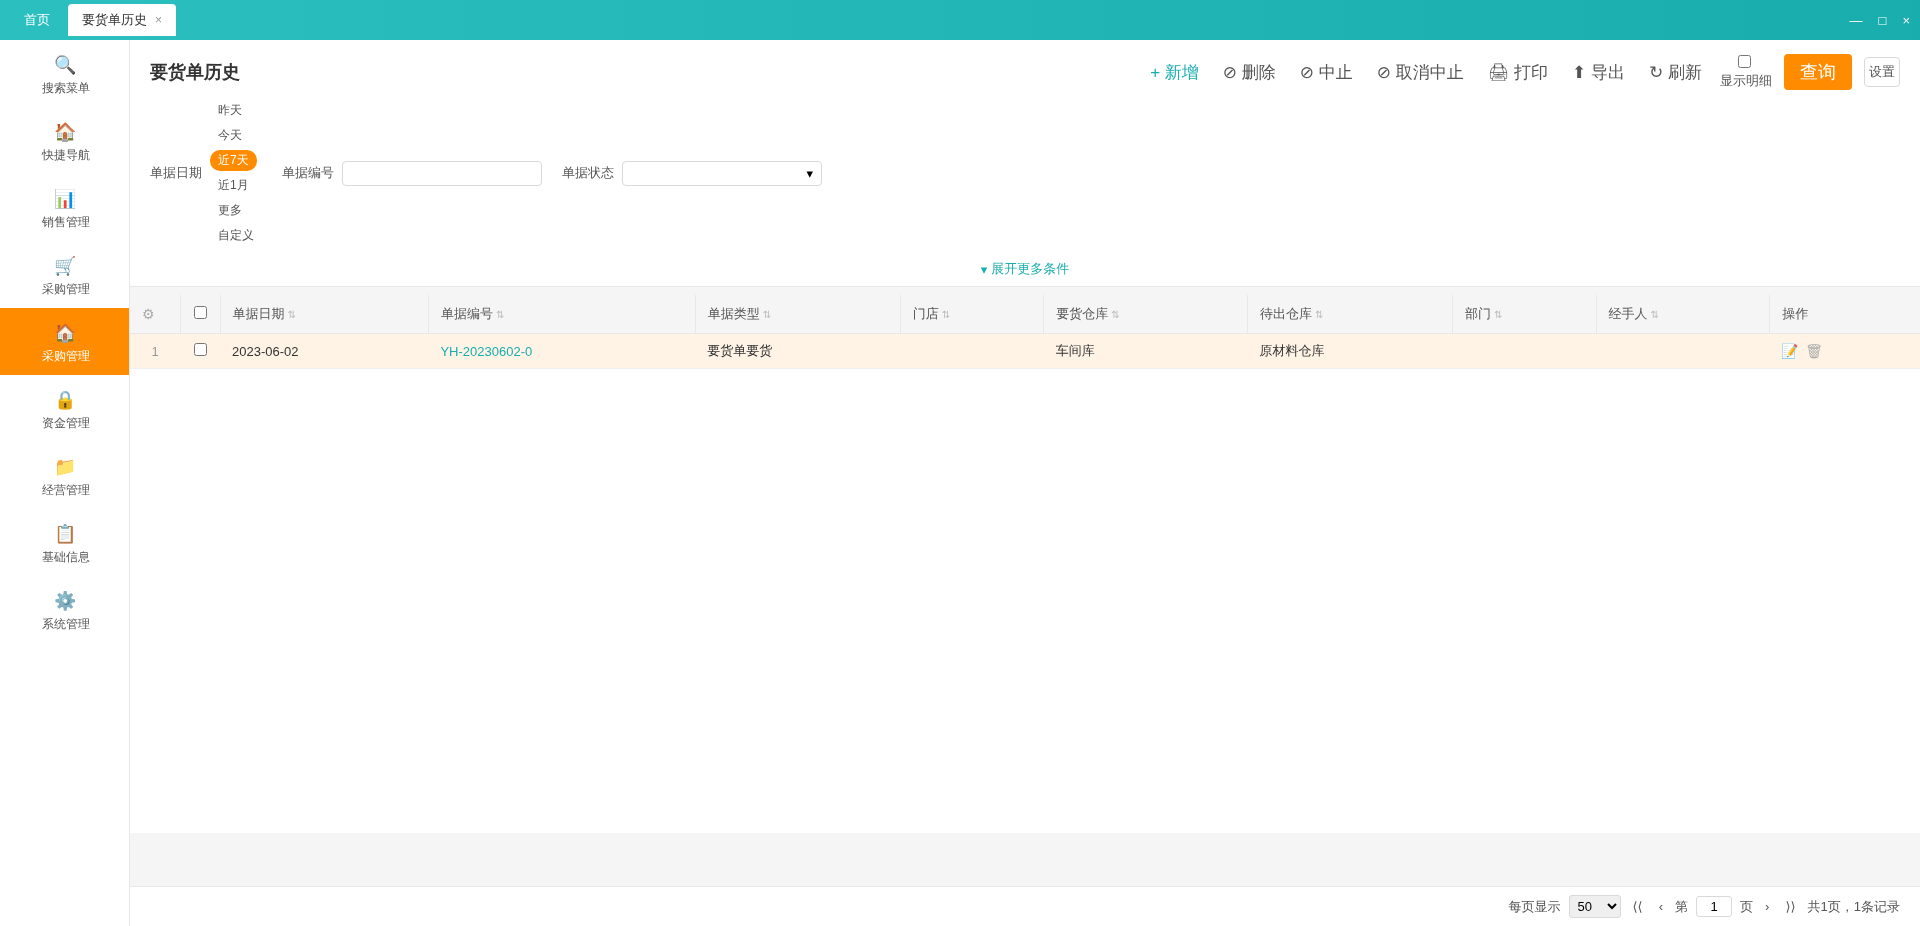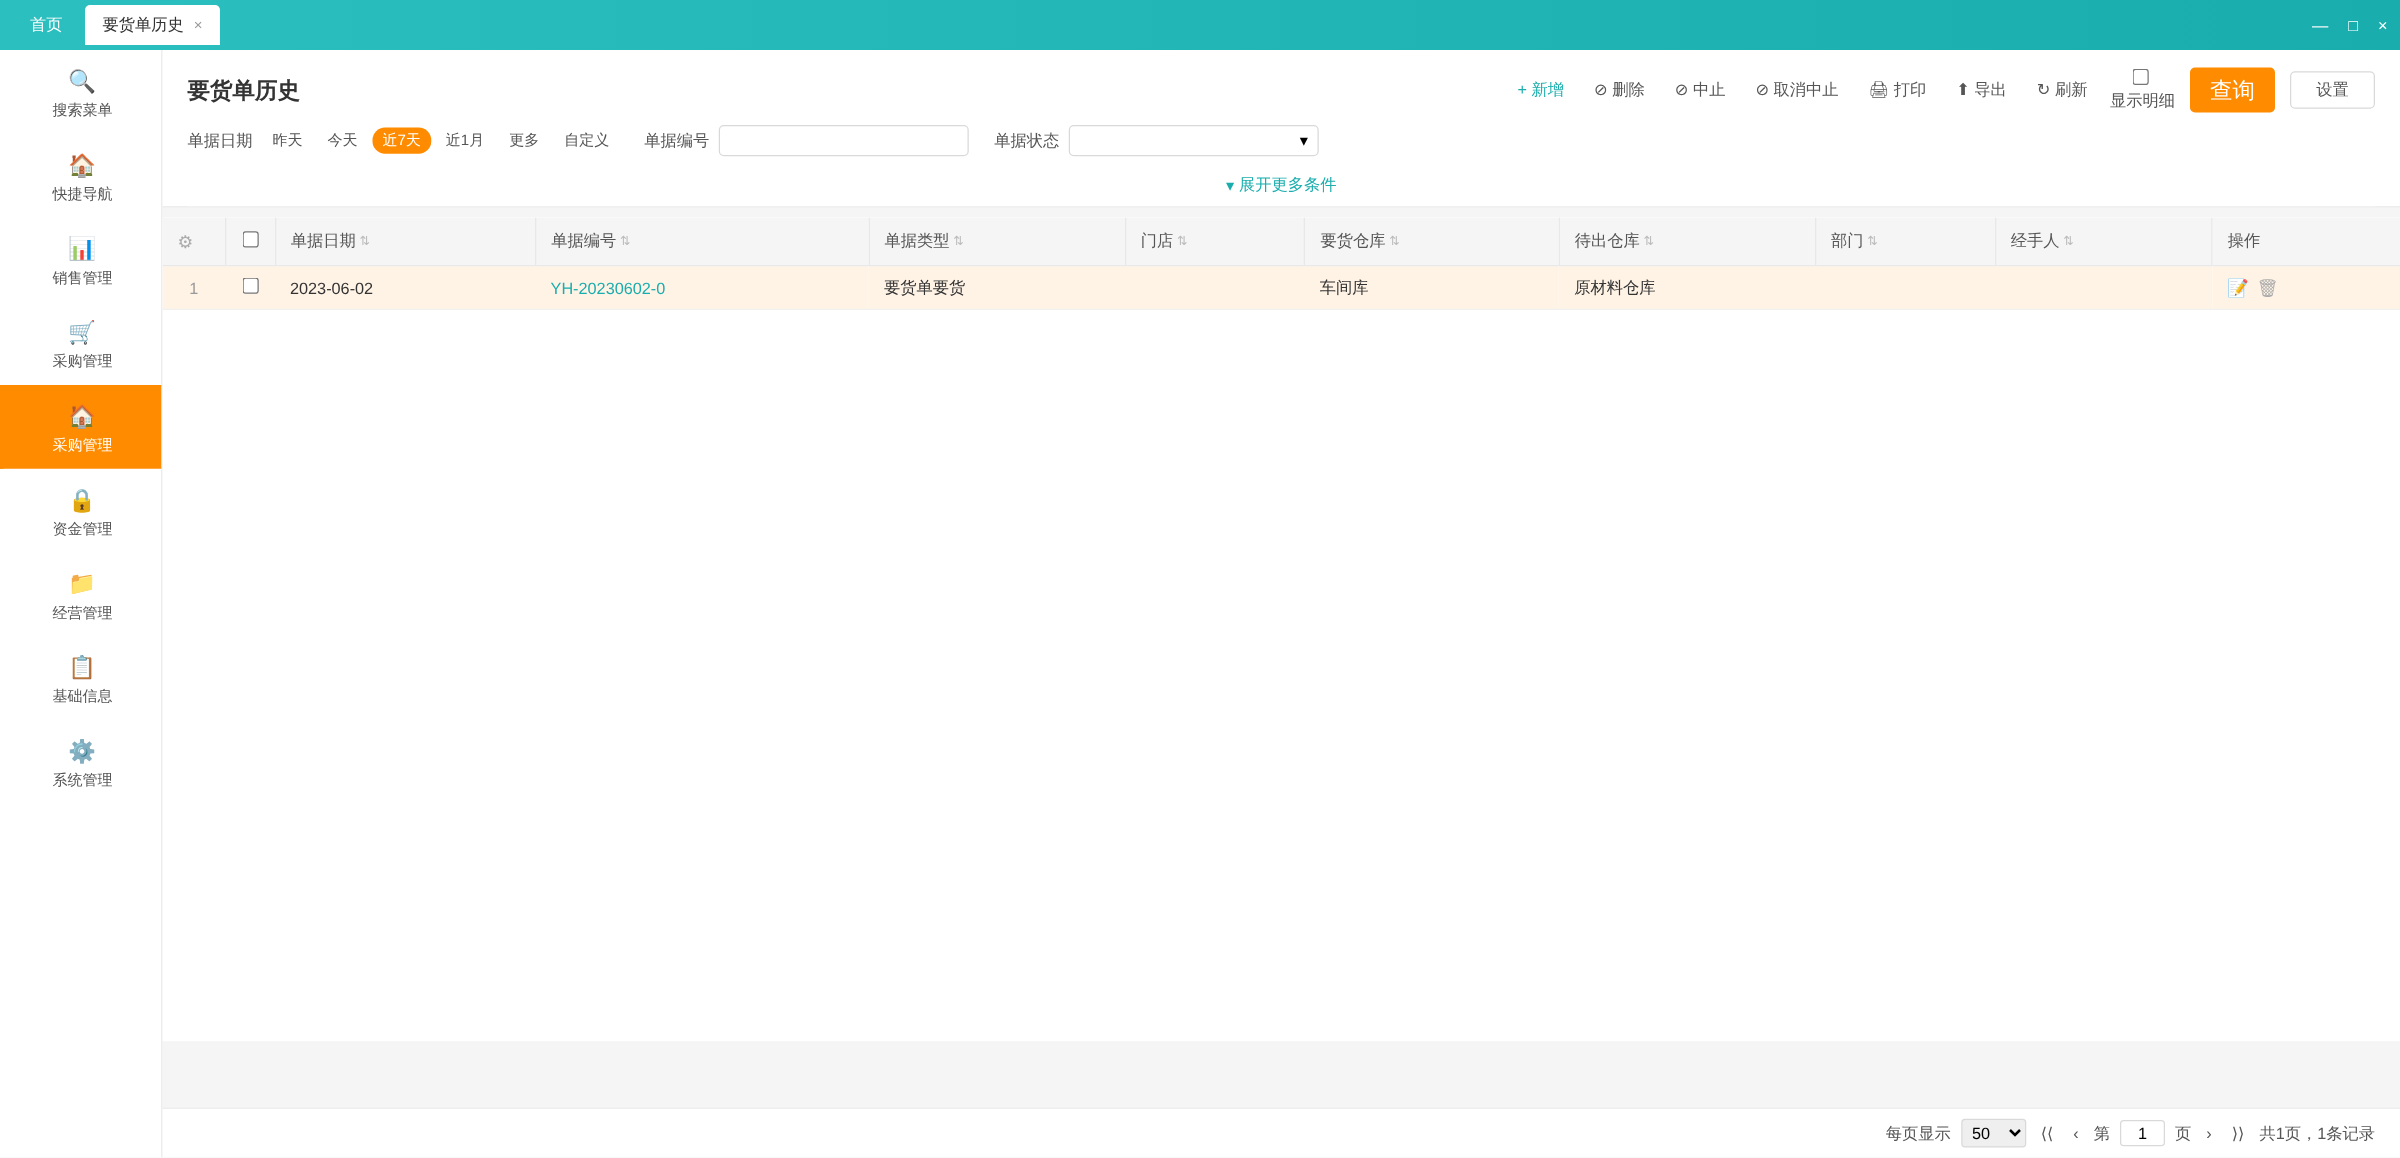--- a/index.html
+++ b/index.html
@@ -106,40 +106,40 @@
       display: flex;
       align-items: center;
       gap: 12px;
     }
     .toolbar-btn {
       display: flex;
       align-items: center;
       gap: 4px;
       cursor: pointer;
       color: #555;
-      font-size: 13px;
+      font-size: 17px;
       padding: 4px 6px;
       border-radius: 3px;
     }
     .toolbar-btn.add { color: #1aadad; }
     .toolbar-btn.del { color: #555; }
     .toolbar-btn.primary-btn {
       background: #ff8c00;
       color: white;
       border: none;
       padding: 6px 16px;
       border-radius: 4px;
       cursor: pointer;
       font-size: 18px;
     }
     .toolbar-btn.secondary-btn {
       background: white;
       color: #555;
       border: 1px solid #d9d9d9;
-      padding: 5px 20px;
+      padding: 5px 4px;
       border-radius: 4px;
       cursor: pointer;
       font-size: 13px;
     }
     .display-toggle {
       display: flex;
       align-items: center;
       gap: 4px;
       cursor: pointer;
       color: #555;
@@ -163,21 +163,21 @@
     .filter-group {
       display: flex;
       align-items: center;
       gap: 8px;
     }
     .filter-label {
       color: #555;
       font-size: 13px;
       white-space: nowrap;
     }
-    .date-btns { display: flex; align-items: flex-start; gap: 4px; }
+    .date-btns { display: flex; align-items: flex-start; gap: 4px; flex-direction: column; }
     .date-btn {
       padding: 2px 8px;
       border-radius: 10px;
       cursor: pointer;
       font-size: 12px;
       color: #555;
     }
     .date-btn.active {
       background: #ff8c00;
       color: white;

